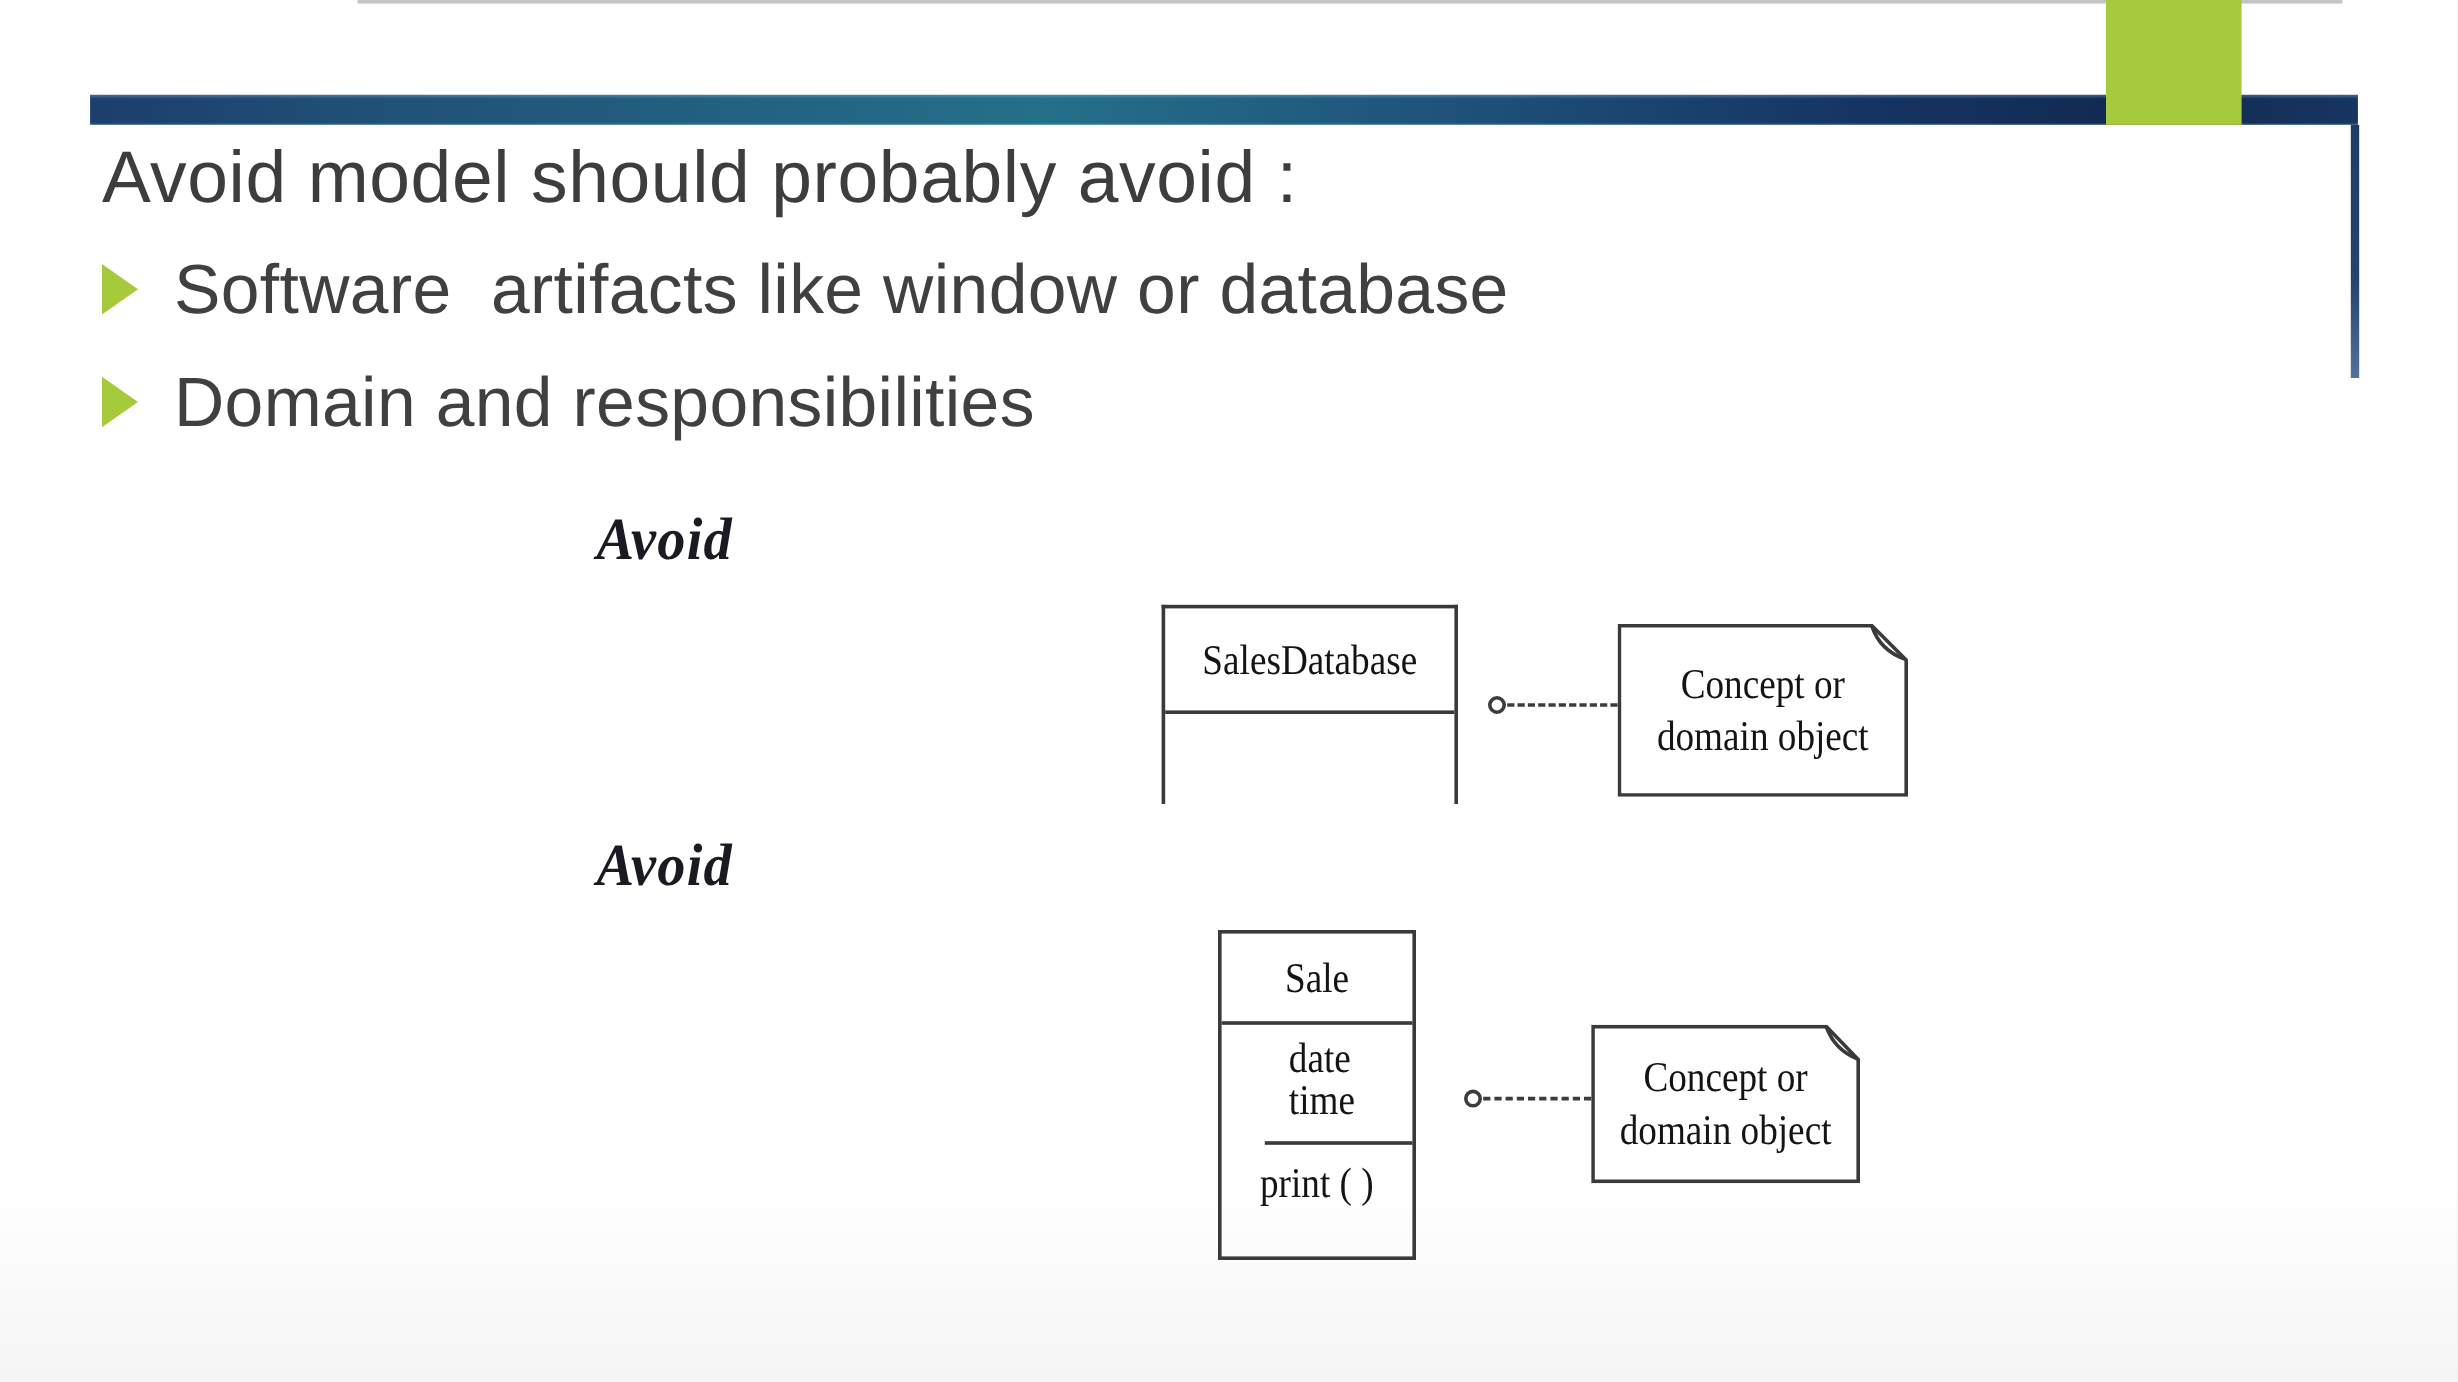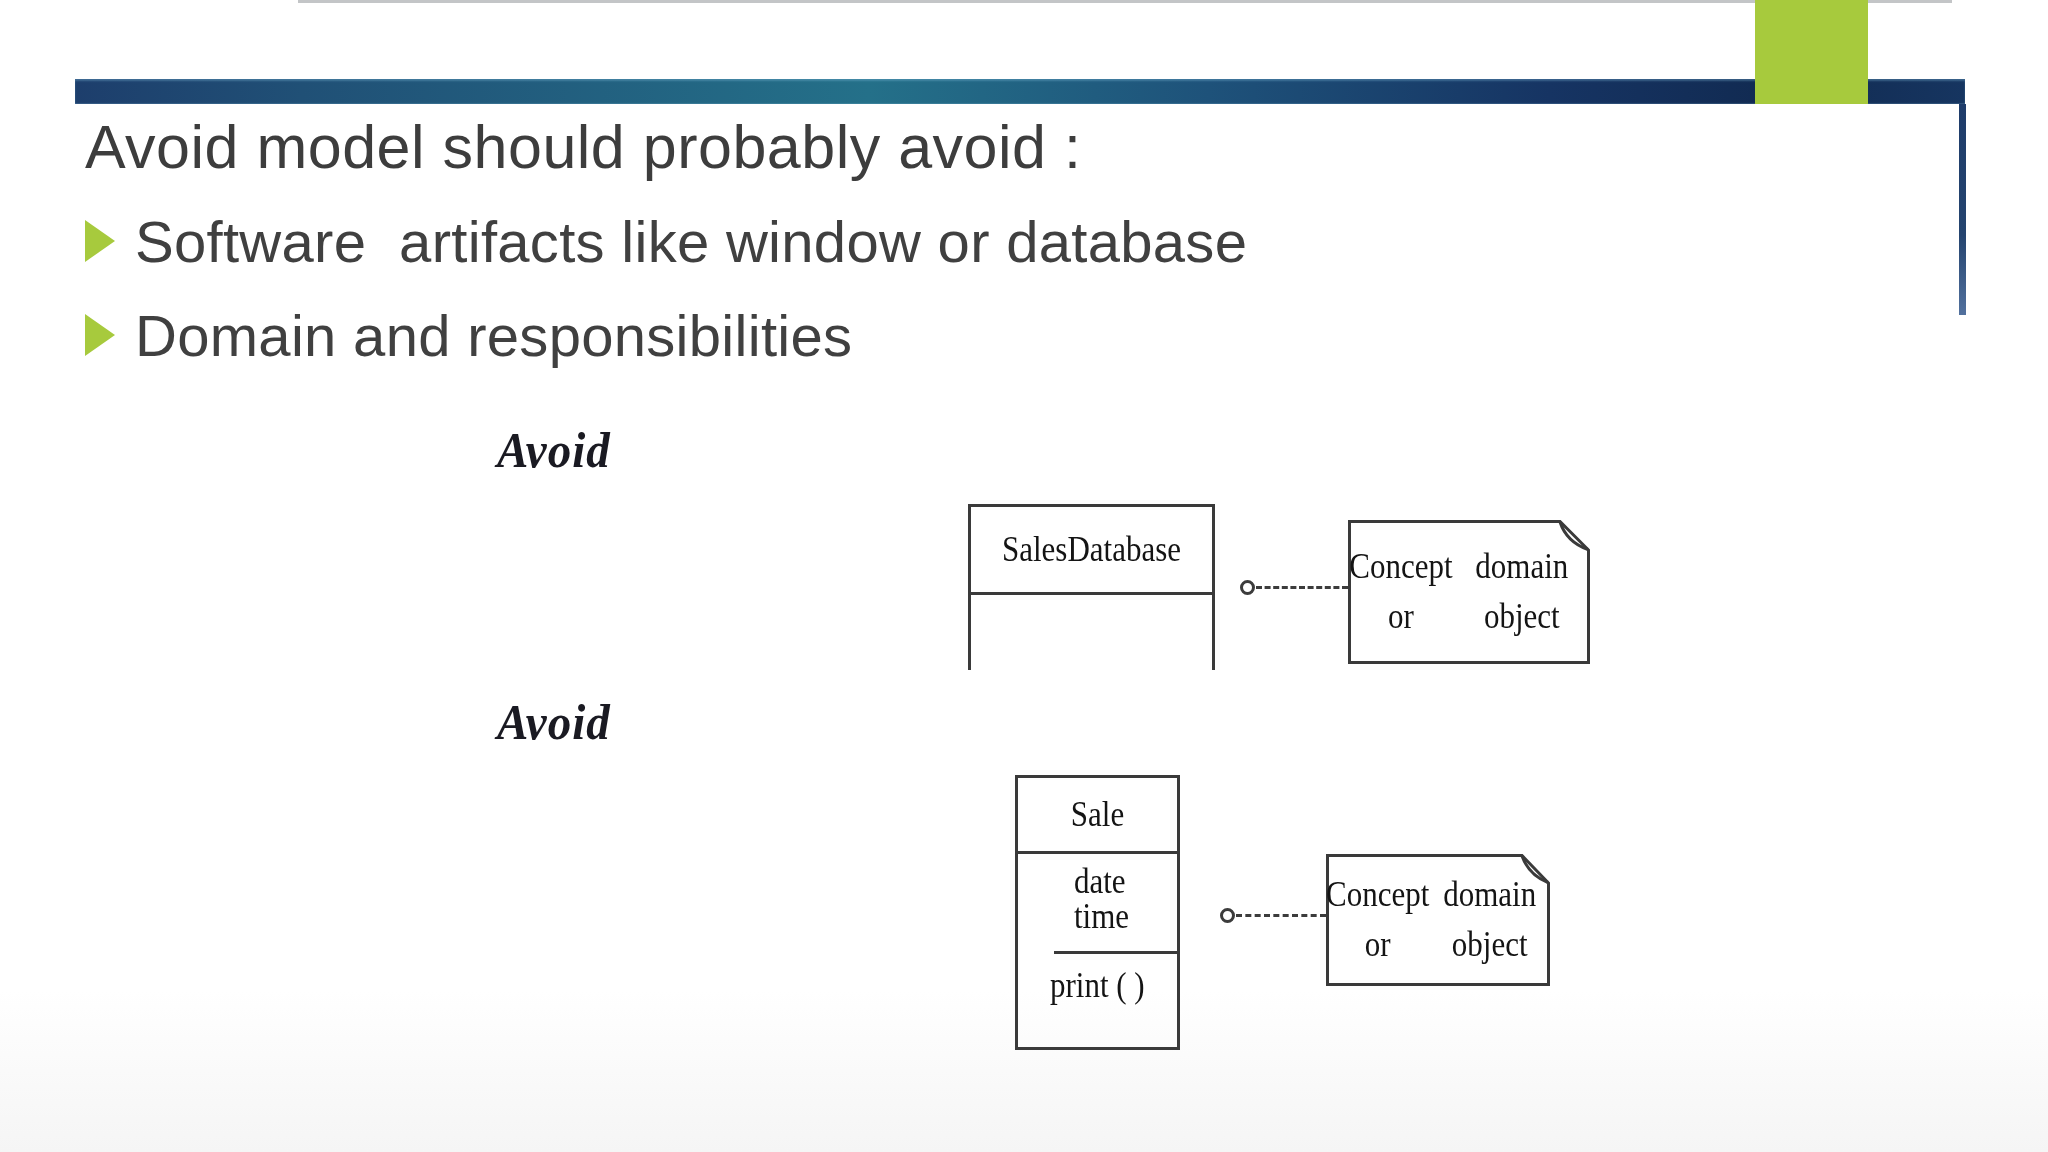--- a/index.html
+++ b/index.html
@@ -14,21 +14,21 @@
     position:absolute;left:75px;top:79px;width:1890px;height:25px;
     background:linear-gradient(90deg,#1d3e6c 0%,#205076 12%,#247089 42%,#1e527a 60%,#163463 78%,#112a51 90%,#163560 100%);
     box-shadow:inset 0 2px 2px rgba(130,190,220,.35), inset 0 -1px 1px rgba(150,200,225,.22);
   }
   .accent{position:absolute;left:1755px;top:0;width:113px;height:104px;background:#a7ca3d;}
   .tick{position:absolute;left:1959px;top:104px;width:7px;height:211px;
     background:linear-gradient(180deg,#1e3c6a 0%,#24446f 62%,#52719e 100%);}
   
   .title{position:absolute;left:85px;top:112px;font-size:61px;color:#3d3d3d;
     letter-spacing:.5px;white-space:nowrap;}
-  .bullet{position:absolute;left:85px;display:flex;align-items:center;gap:20px;height:70px;}
+  .bullet{position:absolute;left:85px;display:flex;align-items:center;gap:30px;height:70px;}
   .b1{top:206px;}
   .b2{top:300px;}
   .tri{width:30px;height:42px;background:#a7ca3d;clip-path:polygon(0 0,100% 50%,0 100%);flex:0 0 auto;}
   .btext{font-size:58px;color:#404040;white-space:pre;letter-spacing:.3px;}
   
   .avoid{position:absolute;font-family:"Liberation Serif",serif;font-style:italic;font-weight:700;
     font-size:47px;color:#1a1a22;transform:scaleY(1.06);transform-origin:top left;letter-spacing:1px;}
   .a1{left:497px;top:421px;}
   .a2{left:497px;top:693px;}
   .classbox{position:absolute;box-sizing:border-box;border:3px solid #3a3a3a;
@@ -52,21 +52,21 @@
   .d2{left:1236px;top:914px;width:90px;}
   .anchor{position:absolute;width:15px;height:15px;border:3px solid #3c3c3c;border-radius:50%;
     background:#fff;box-sizing:border-box;}
   .c1{left:1240px;top:580px;}
   .c2{left:1220px;top:908px;}
   
   .note{position:absolute;}
   .n1{left:1348px;top:520px;width:242px;height:144px;}
   .n2{left:1326px;top:854px;width:224px;height:132px;}
   .note svg{position:absolute;left:0;top:0;}
-  .note-text{position:absolute;left:0;top:0;right:0;bottom:0;display:flex;
+  .note-text{position:absolute;left:0;top:0;right:0;bottom:0;display:flex;flex-direction:column;
     align-items:center;justify-content:center;font-family:"Liberation Serif",serif;
     font-size:31px;line-height:44px;color:#141414;text-align:center;}
 </style>
 </head>
 <body>
 
 <div class="slide">
 
   <div class="hairline"></div>
   <div class="bar"></div>

